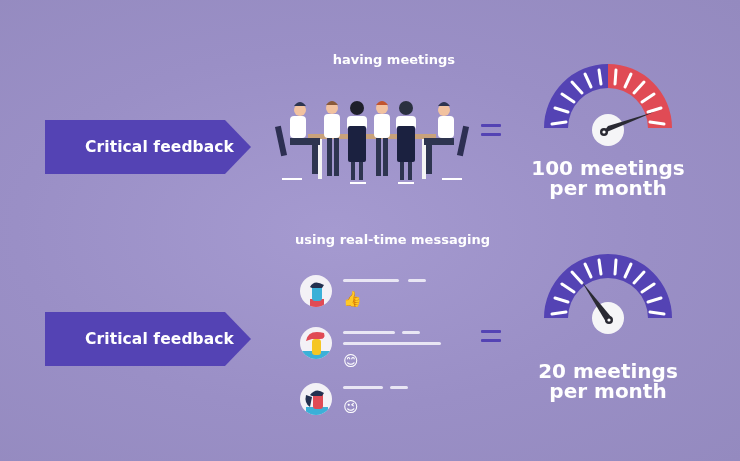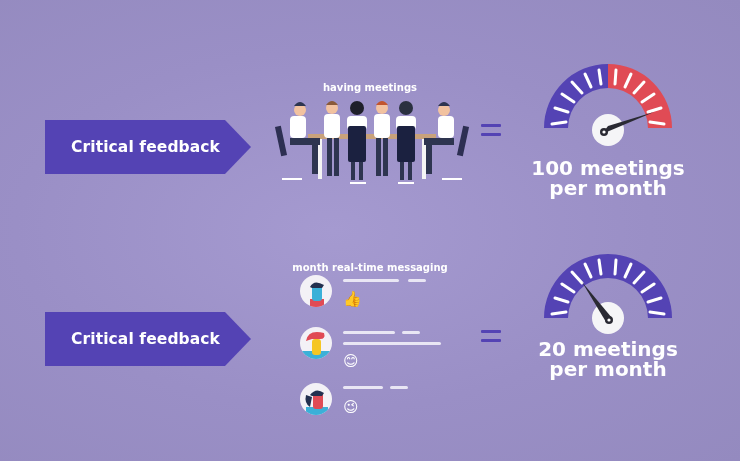--- a/index.html
+++ b/index.html
@@ -7,24 +7,24 @@
     width: 740px; height: 461px; overflow: hidden; position: relative;
     background: radial-gradient(ellipse at 45% 50%, #a59ad0 0%, #9a8fc6 55%, #948abf 100%);
     font-family: "DejaVu Sans", sans-serif;
     color: #fff;
   }
   .abs { position: absolute; }
   .arrow-tag {
     position: absolute; width: 206px; height: 54px;
     background: #5443b4;
     clip-path: polygon(0 0, 180px 0, 206px 27px, 180px 54px, 0 54px);
-    display: flex; align-items: center; padding-left: 26px; box-sizing: border-box;
+    display: flex; align-items: center; padding-left: 40px; box-sizing: border-box;
     font-weight: bold; font-size: 15.5px; letter-spacing: 0.1px;
   }
-  .heading { position: absolute; font-weight: bold; font-size: 10px; text-align: center; margin-top: 30px; }
+  .heading { position: absolute; font-weight: bold; font-size: 13px; text-align: right; }
   .equals { position: absolute; width: 20px; }
   .equals span { display: block; height: 3px; background: #5443b4; margin-bottom: 6px; border-radius: 1px; }
   .gauge-label { position: absolute; font-weight: bold; font-size: 20px; text-align: center; line-height: 20px; width: 160px; }
   .avatar { position: absolute; width: 32px; height: 32px; border-radius: 50%; background: #f3f1f6; overflow: hidden; }
   .line { position: absolute; height: 3px; border-radius: 2px; background: #e9e6f4; }
   .emoji { position: absolute; font-size: 15px; line-height: 18px; }
 </style>
 </head>
 <body>
 
@@ -114,21 +114,21 @@
 </svg>
 <div class="gauge-label" style="left:528px; top:158px;">
   <div>100 meetings</div>
   <div>per month</div>
 </div>
 
 <div class="arrow-tag" style="left:45px; top:312px;">
   <span>Critical feedback</span>
 </div>
 
-<div class="heading" style="left:250px; top:232px; width:240px;">month real-time messaging</div>
+<div class="heading" style="left:250px; top:232px; width:240px;">using real-time messaging</div>
 
 <div class="avatar" style="left:300px; top:275px;">
   <svg width="32" height="32" viewBox="0 0 32 32">
       <rect x="10" y="24" width="14" height="8" fill="#e04b55"></rect>
       <rect x="12" y="10" width="10" height="16" rx="3" fill="#3bb0d8"></rect>
       <path d="M10 12 q4 -8 14 -2 l-2 3 h-10 z" fill="#23304f"></path>
     </svg>
 </div>
 <div class="line" style="left:343px; top:279px; width:56px;"></div>
 <div class="line" style="left:408px; top:279px; width:18px;"></div>
@@ -177,16 +177,16 @@
     <line x1="106" y1="24" x2="96" y2="35"></line>
     <line x1="116" y1="36" x2="104" y2="44"></line>
     <line x1="123" y1="50" x2="110" y2="54"></line>
     <line x1="126" y1="66" x2="112" y2="64"></line>
   </g>
   <circle cx="70" cy="70" r="16" fill="#f5f5f7"></circle>
   <path d="M68 74 L44 34 L74 70 Z" fill="#2a2a33"></path>
   <circle cx="71" cy="72" r="4" fill="#2a2a33"></circle>
   <circle cx="71" cy="72" r="1.6" fill="#fff"></circle>
 </svg>
-<div class="gauge-label" style="left:528px; top:339px;">
+<div class="gauge-label" style="left:528px; top:361px;">
   <div>20 meetings</div>
   <div>per month</div>
 </div>
 
 </body></html>

